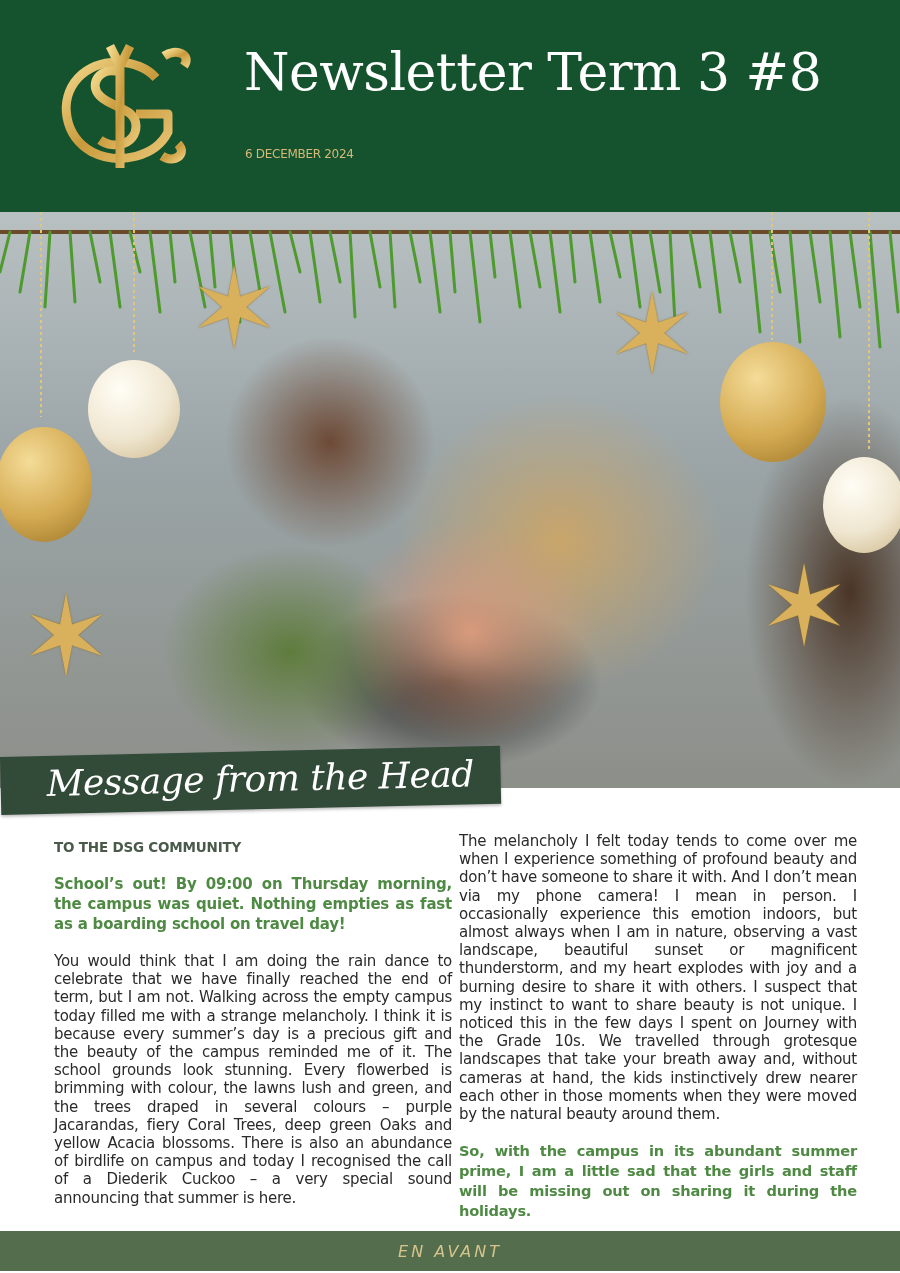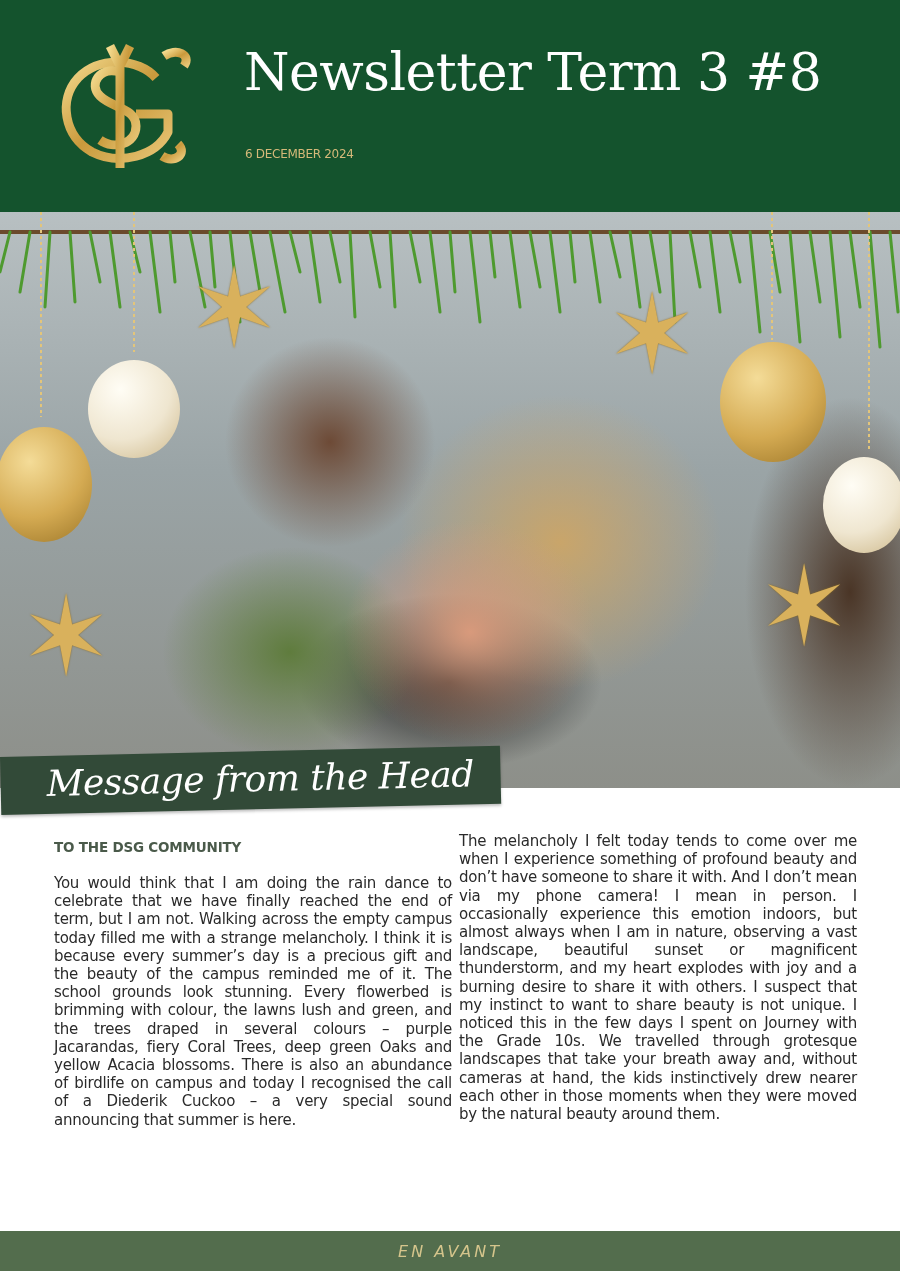--- a/index.html
+++ b/index.html
@@ -90,22 +90,24 @@
   <div class="string" style="left:868px; top:0; height:240px;"></div>
   <div class="ornament dots" style="left:823px; top:245px; width:82px; height:96px;"></div>
 </div>
 
 <div class="banner">
   <div class="banner-text">Message from the Head</div>
 </div>
 
 <div class="col col-left">
   <p class="salutation">TO THE DSG COMMUNITY</p>
+  <p class="lead">School’s out! By 09:00 on Thursday morning, the campus was quiet. Nothing empties as fast as a boarding school on travel day!</p>
   <p class="body">You would think that I am doing the rain dance to celebrate that we have finally reached the end of term, but I am not. Walking across the empty campus today filled me with a strange melancholy. I think it is because every summer’s day is a precious gift and the beauty of the campus reminded me of it. The school grounds look stunning. Every flowerbed is brimming with colour, the lawns lush and green, and the trees draped in several colours – purple Jacarandas, fiery Coral Trees, deep green Oaks and yellow Acacia blossoms. There is also an abundance of birdlife on campus and today I recognised the call of a Diederik Cuckoo – a very special sound announcing that summer is here.</p>
 </div>
 
 <div class="col col-right">
   <p class="body">The melancholy I felt today tends to come over me when I experience something of profound beauty and don’t have someone to share it with. And I don’t mean via my phone camera! I mean in person. I occasionally experience this emotion indoors, but almost always when I am in nature, observing a vast landscape, beautiful sunset or magnificent thunderstorm, and my heart explodes with joy and a burning desire to share it with others. I suspect that my instinct to want to share beauty is not unique. I noticed this in the few days I spent on Journey with the Grade 10s. We travelled through grotesque landscapes that take your breath away and, without cameras at hand, the kids instinctively drew nearer each other in those moments when they were moved by the natural beauty around them.</p>
+  <p class="closing">So, with the campus in its abundant summer prime, I am a little sad that the girls and staff will be missing out on sharing it during the holidays.</p>
 </div>
 
 <div class="footer">
   <div class="motto">EN AVANT</div>
 </div>
 
 </body></html>

